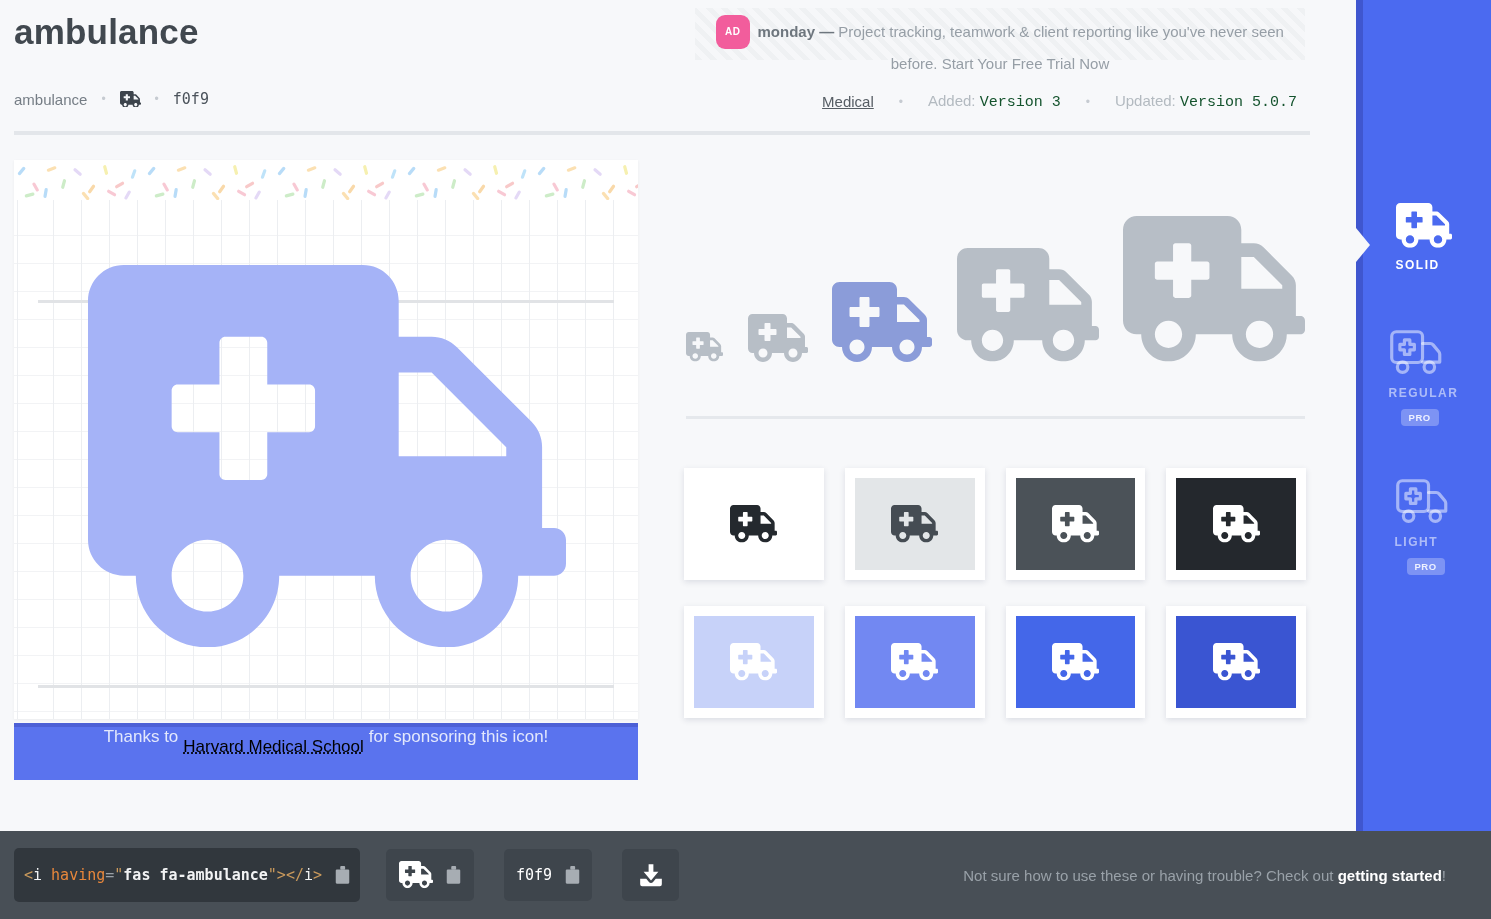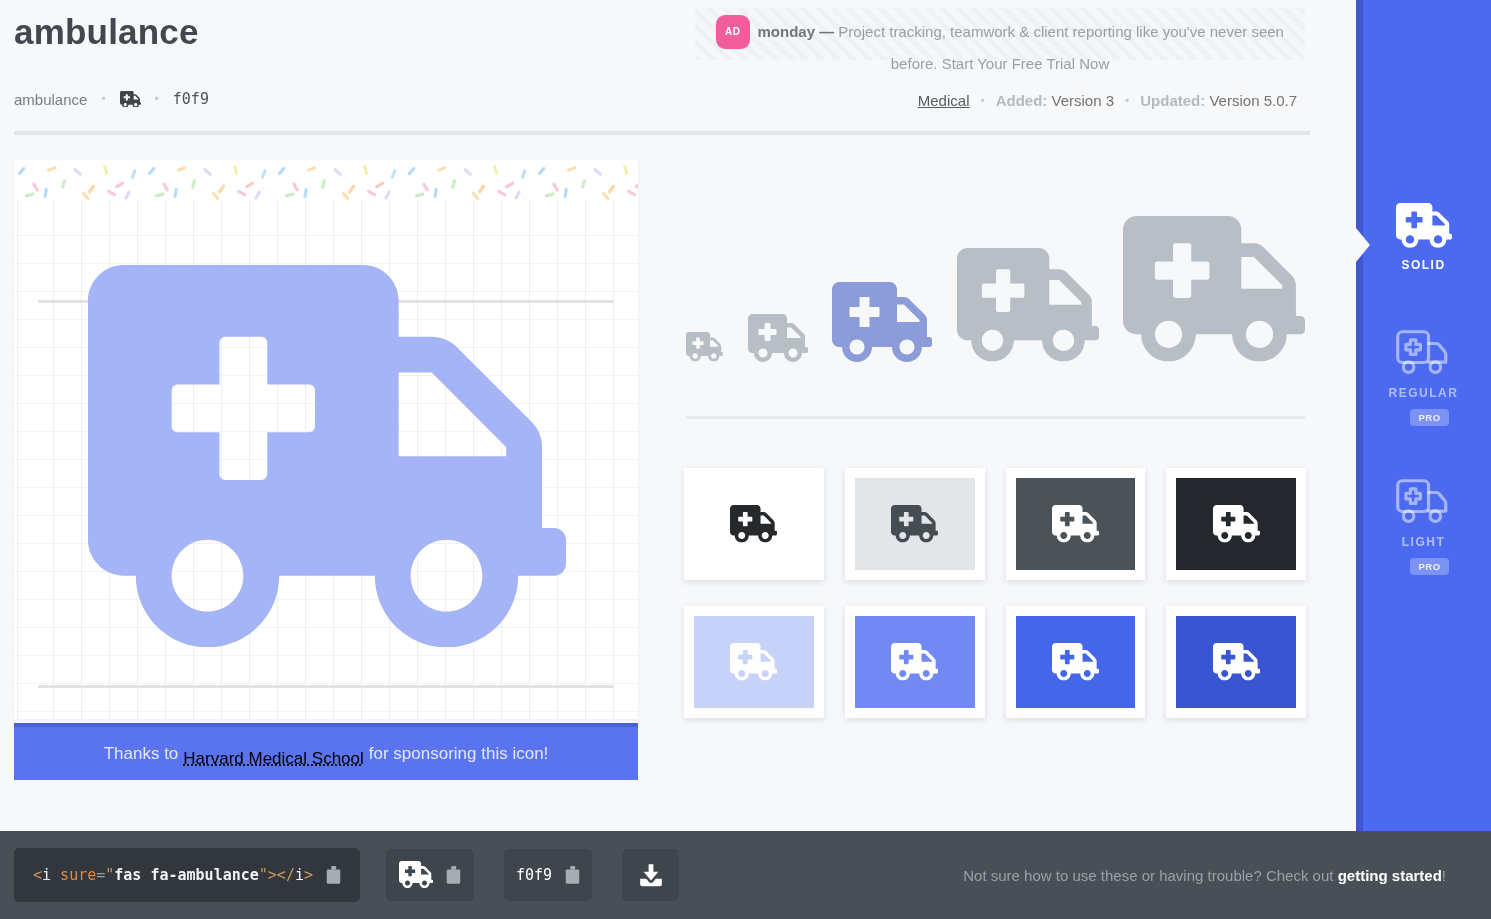--- a/index.html
+++ b/index.html
@@ -20,58 +20,58 @@
   .ad-box{position:absolute;left:695px;top:8px;width:610px;height:52px;padding:7px 12px;
       background:repeating-linear-gradient(45deg,#eff1f3 0 5px,#f6f7f9 5px 11px);
       text-align:center;font-size:15px;line-height:30px;color:#969ea6;cursor:pointer;}
   .ad-badge{display:inline-block;background:var(--ad-pink);color:#fff;font-size:10px;font-weight:bold;
       letter-spacing:.5px;border-radius:9px;padding:2px 9px;margin-right:8px;vertical-align:2px;}
   .ad-brand{font-weight:bold;color:#6e767e;}
   .crumbs{position:absolute;left:14px;top:90px;display:flex;align-items:center;gap:14px;font-size:15px;color:var(--text-gray);}
   .crumb-ico{width:21px;color:#3d444c;}
   .dot{color:#c6cbd1;font-size:12px;}
   .mono{font-family:"DejaVu Sans Mono","Liberation Mono",monospace;color:#4a525a;}
-  .meta{position:absolute;right:194px;top:92px;display:flex;align-items:center;gap:11px;font-size:15px;}
+  .meta{position:absolute;right:194px;top:92px;display:flex;align-items:center;gap:25px;font-size:15px;}
   .meta a{color:#565d64;text-decoration:underline;cursor:pointer;}
-  .meta .lbl{color:var(--text-light);font-weight:bold;}
-  .meta .val{color:#737373;}
+  .meta .lbl{color:var(--text-light);}
+  .meta .val{color:#14532d;font-family:Liberation Mono, monospace;}
   .rule{position:absolute;left:14px;top:131px;width:1296px;height:4px;background:var(--divider);}
 
   
   .preview{position:absolute;left:14px;top:160px;width:624px;height:559px;background:#fff;box-shadow:0 1px 3px rgba(0,0,0,.05);}
   .confetti{position:absolute;top:0;left:0;width:100%;height:40px;}
   .grid{position:absolute;left:0;right:0;top:40px;bottom:0;
       background-image:repeating-linear-gradient(to right,transparent 0,transparent 27px,#eceef1 27px,#eceef1 28px),
                        repeating-linear-gradient(to bottom,transparent 0,transparent 27px,#f2f3f5 27px,#f2f3f5 28px);
       background-position:12px 8px;}
   .gline{position:absolute;left:24px;right:24px;height:3px;background:#e1e3e6;}
   .gline.top{top:100px;} .gline.base{top:485px;}
   .hero{position:absolute;left:74px;top:105px;width:478px;color:var(--icon-periwinkle);}
 
   .sponsor{position:absolute;left:14px;top:723px;width:624px;height:57px;background:var(--banner-blue);
-      border-top:4px solid var(--banner-edge);display:flex;align-items:center;justify-content:center;
+      border-top:4px solid var(--banner-edge);display:flex;justify-content:center;
       font-size:17px;color:#e3e8fc;gap:5px;}
   .sponsor a{color:#000000;text-decoration:underline;text-decoration-style:dotted;cursor:pointer;margin-top:10px;}
 
   
   .sizes{position:absolute;left:686px;top:212px;width:619px;height:150px;display:flex;justify-content:space-between;align-items:flex-end;}
   .sz1{width:37px;} .sz2{width:60px;} .sz3{width:100px;} .sz4{width:142px;} .sz5{width:182px;}
   .rule2{position:absolute;left:686px;top:416px;width:619px;height:3px;background:#e5e8ec;}
   .swatches{position:absolute;left:684px;top:468px;width:622px;display:grid;
       grid-template-columns:repeat(4,1fr);column-gap:21px;row-gap:26px;}
   .swatch-card{height:112px;background:#fff;box-shadow:0 2px 6px rgba(50,60,90,.14);padding:10px;cursor:pointer;}
   .swatch{width:100%;height:100%;display:flex;align-items:center;justify-content:center;}
   .swatch svg{width:47px;}
 
   
   .sidebar{position:absolute;right:0;top:0;width:135px;height:831px;background:var(--sidebar-blue);}
   .sidebar::before{content:"";position:absolute;left:0;top:0;bottom:0;width:7px;background:var(--sidebar-edge);}
   .notch{position:absolute;left:0;top:228px;width:0;height:0;
       border-top:17px solid transparent;border-bottom:17px solid transparent;border-left:14px solid var(--page-bg);}
-  .style-item{display:flex;flex-direction:column;align-items:center;cursor:pointer;}
+  .style-item{display:flex;flex-direction:column;align-items:flex-start;cursor:pointer;}
   .style-item .lab{margin-top:10px;font-size:12px;font-weight:bold;letter-spacing:1.5px;}
   .st-solid{padding-top:0;color:#fff;}
   .st-dim{color:rgba(255,255,255,.5);}
   .st-dim .lab{color:rgba(255,255,255,.55);}
   .pro{margin-top:9px;background:rgba(255,255,255,.28);color:#eef1ff;font-size:9.5px;font-weight:bold;
       letter-spacing:.5px;border-radius:4px;padding:3px 8px;margin-left:12px;}
   .sidebar-inner{position:relative;padding-top:203px;display:flex;flex-direction:column;align-items:center;}
   .gap1{height:57px;} .gap2{height:52px;}
   .ico-solid{width:56px;} .ico-line{width:58px;}
 
@@ -292,21 +292,21 @@
           <use href="#fa-amb-line"></use>
         </svg>
       <span class="lab">LIGHT</span>
       <span class="pro">PRO</span>
     </div>
   </div>
 </div>
 
 <div class="bottombar">
   <div class="codebox">
-    <span><span class="t-tan">&lt;</span><span class="t-white">i</span><span class="t-white"> </span><span class="t-orange">sure</span><span class="t-gray">=</span><span class="t-tan">"</span><span class="t-white t-bold">fas fa-ambulance</span><span class="t-tan">"</span><span class="t-tan">&gt;&lt;/</span><span class="t-white">i</span><span class="t-tan">&gt;</span></span>
+    <span><span class="t-tan">&lt;</span><span class="t-white">i</span><span class="t-white"> </span><span class="t-orange">having</span><span class="t-gray">=</span><span class="t-tan">"</span><span class="t-white t-bold">fas fa-ambulance</span><span class="t-tan">"</span><span class="t-tan">&gt;&lt;/</span><span class="t-white">i</span><span class="t-tan">&gt;</span></span>
     <svg class="fa clip" viewBox="0 0 20 24">
         <use href="#ic-clip"></use>
       </svg>
   </div>
   <button class="fbtn b-glyph">
     <svg class="fa amb" viewBox="0 0 640 512">
         <use href="#fa-amb"></use>
       </svg>
     <svg class="fa clip" viewBox="0 0 20 24">
         <use href="#ic-clip"></use>

